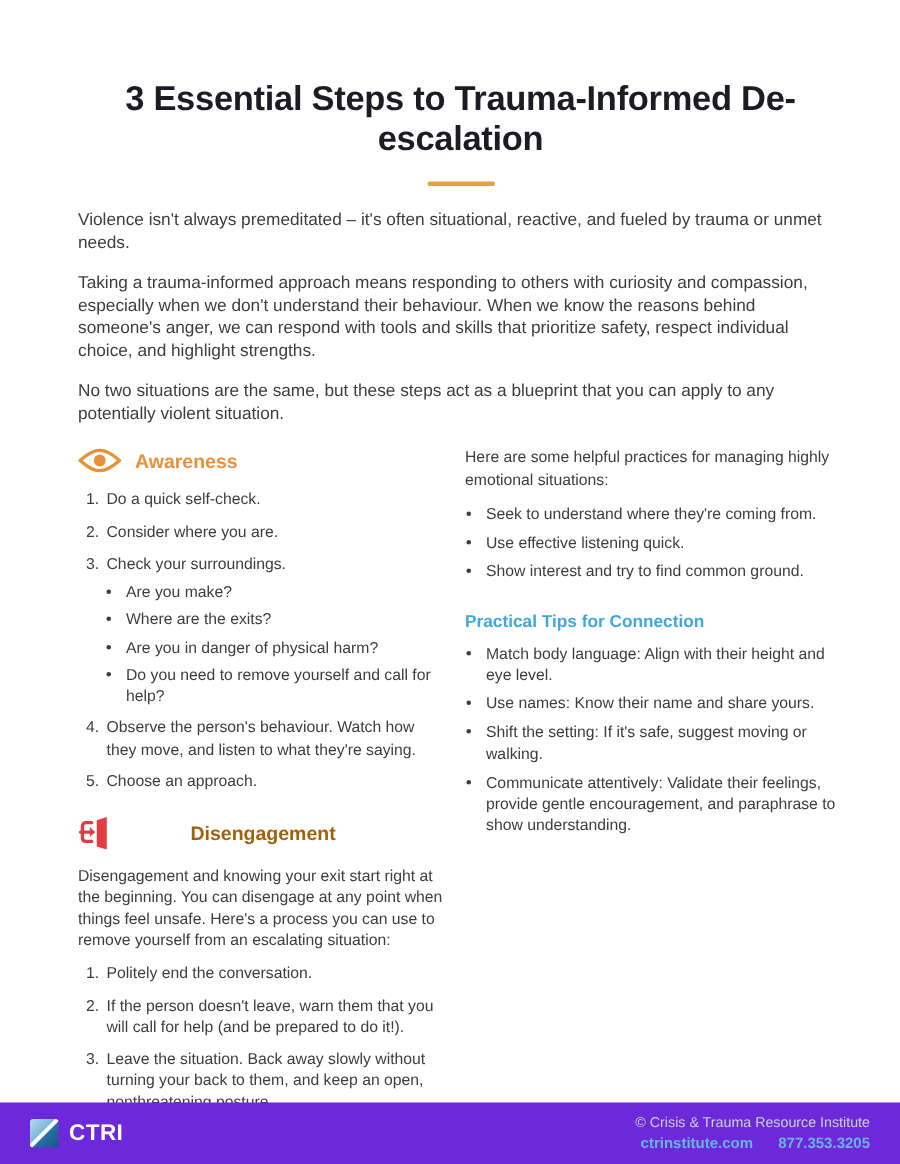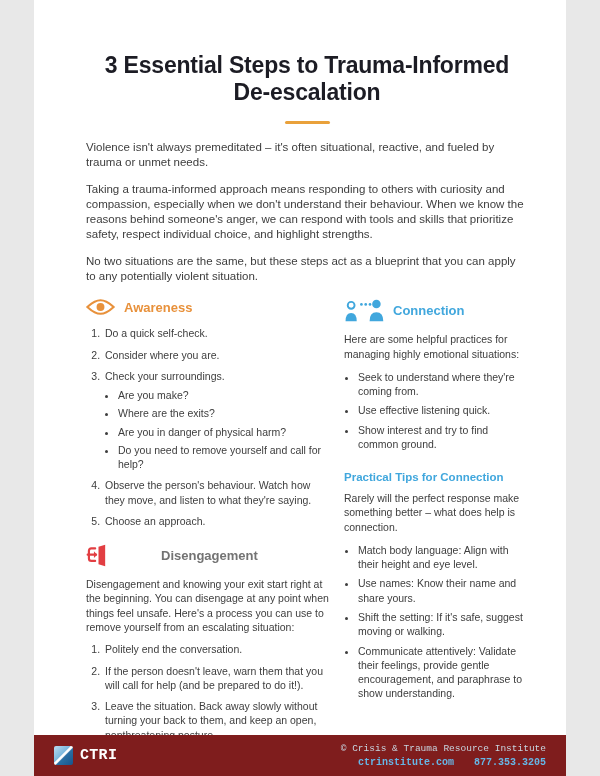--- a/index.html
+++ b/index.html
@@ -1,20 +1,20 @@
 <!DOCTYPE html>
 <html><head>
 <meta charset="utf-8">
 <style>
   * { margin:0; padding:0; box-sizing:border-box; }
   html,body { background:#e8e8e8; }
   body { font-family:"Liberation Sans", sans-serif; }
   .page {
     position:relative;
-    width:532px; height:776px;
+    width:600px; height:776px;
     background:#ffffff;
     margin:0 auto;
     overflow:hidden;
   }
   .content { padding:52px 38px 0 52px; }
   .doc-title {
     text-align:center;
     font-size:23px;
     font-weight:bold;
     color:#1c1c24;
@@ -33,21 +33,21 @@
     color:#3d3d3d;
     margin-bottom:11px;
   }
   .columns { display:flex; gap:12px; margin-top:14px; }
   .col-left { width:246px; flex:none; }
   .col-right { flex:1; }
 
   .section-header { display:flex; align-items:center; gap:9px; margin-bottom:10px; }
   .section-title { font-size:13px; font-weight:bold; }
   .awareness-title { color:#E8913B; }
-  .disengagement-title { color:#737373;padding-left:46px; }
+  .disengagement-title { color:#a16207;padding-left:46px; }
   .connection-title { color:#41A7DD; }
   .icon-box { flex:none; display:flex; align-items:center; }
 
   .body-text {
     font-size:10.5px;
     line-height:1.36;
     color:#3d3d3d;
   }
   .num-list {
     font-size:10.5px;
@@ -79,26 +79,25 @@
     color:#41A7DD;
     font-size:11.5px;
     font-weight:bold;
     margin:20px 0 8px 0;
   }
 
   .footer {
     position:absolute;
     left:0; bottom:0;
     width:100%; height:41px;
-    background:#7f1d1d;
+    background:#6d28d9;
     display:flex;
     align-items:center;
     justify-content:space-between;
     padding:0 20px;
-    font-family:Liberation Mono, monospace;
   }
   .logo { display:flex; align-items:center; gap:7px; }
   .logo-mark {
     width:19px; height:19px;
     background:linear-gradient(135deg,#bcdcf0 0%,#7db8dd 42%,#ffffff 46%,#ffffff 52%,#2a6fa3 56%,#16548c 100%);
     border-radius:2px;
   }
   .logo-text { color:#ffffff; font-weight:bold; font-size:15px; letter-spacing:0.3px; }
   .footer-right { text-align:right; }
   .copyright { color:#c7d5e0; font-size:9.5px; margin-bottom:3px; }
@@ -166,43 +165,28 @@
               <li>If the person doesn't leave, warn them that you will call for help (and be prepared to do it!).</li>
               <li>Leave the situation. Back away slowly without turning your back to them, and keep an open, nonthreatening posture.</li>
             </ol>
         </div>
 
       </div>
 
       <div class="col-right">
 
         <div class="connection-section">
-          <div class="section-header">
-            <span class="icon-box">
-              <svg width="40" height="24" viewBox="0 0 46 28">
-                <circle cx="8" cy="8.5" r="4" fill="none" stroke="#41A7DD" stroke-width="2.2"></circle>
-                <path d="M1.5 27 Q1.5 17.5 8 17.5 Q14.5 17.5 14.5 27 Z" fill="#41A7DD"></path>
-                <circle cx="20" cy="7.5" r="1.6" fill="#41A7DD"></circle>
-                <circle cx="25" cy="7.5" r="1.6" fill="#41A7DD"></circle>
-                <circle cx="30" cy="7.5" r="1.6" fill="#41A7DD"></circle>
-                <circle cx="37.5" cy="7" r="5" fill="#41A7DD"></circle>
-                <path d="M29.5 27 Q29.5 16.5 37.5 16.5 Q45.5 16.5 45.5 27 Z" fill="#41A7DD"></path>
-              </svg>
-            </span>
-            <span class="section-title connection-title">Connection</span>
-          </div>
           <p class="body-text">Here are some helpful practices for managing highly emotional situations:</p>
           <ul class="bullet-list">
               <li>Seek to understand where they're coming from.</li>
               <li>Use effective listening quick.</li>
               <li>Show interest and try to find common ground.</li>
             </ul>
 
           <div class="tips-heading">Practical Tips for Connection</div>
-          <p class="body-text">Rarely will the perfect response make something better – what does help is connection.</p>
           <ul class="bullet-list">
               <li>Match body language: Align with their height and eye level.</li>
               <li>Use names: Know their name and share yours.</li>
               <li>Shift the setting: If it's safe, suggest moving or walking.</li>
               <li>Communicate attentively: Validate their feelings, provide gentle encouragement, and paraphrase to show understanding.</li>
             </ul>
         </div>
 
       </div>
 

